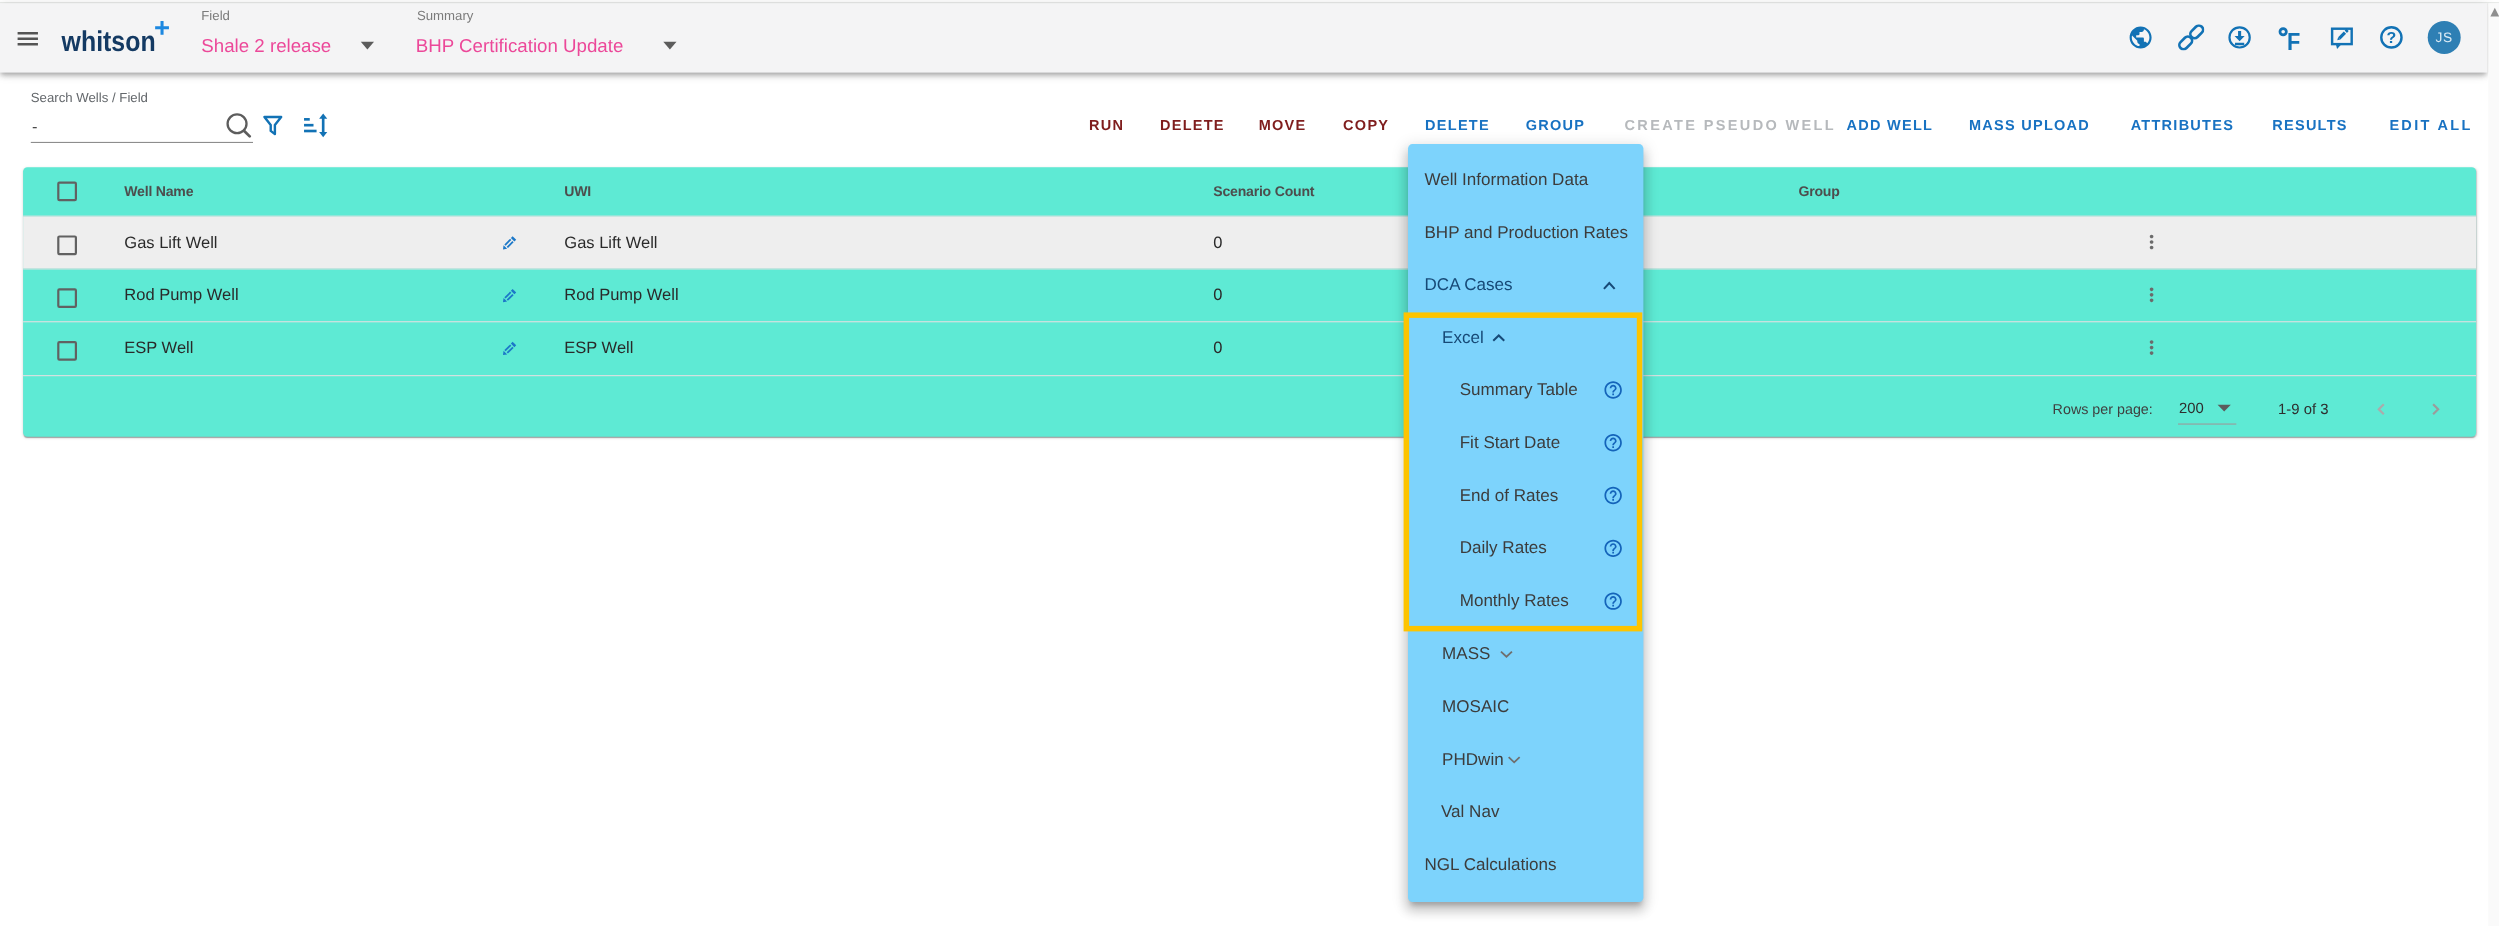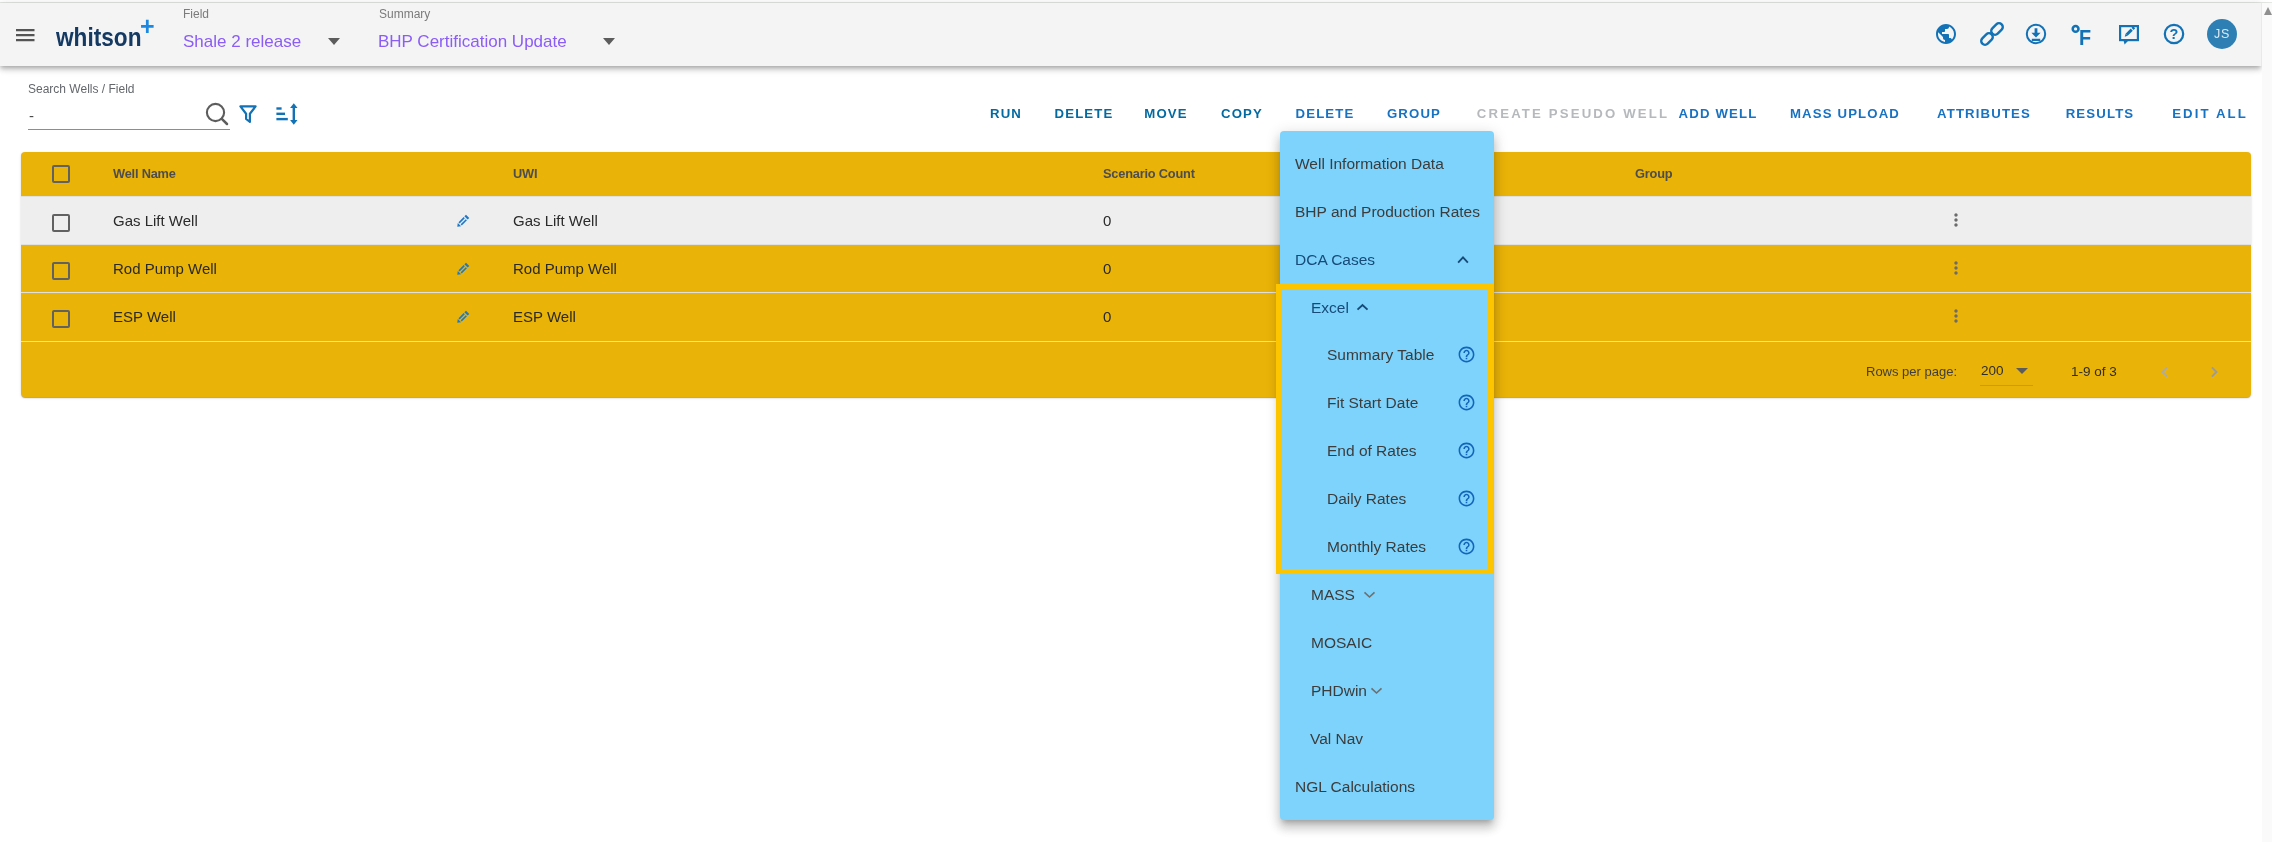--- a/index.html
+++ b/index.html
@@ -5,31 +5,31 @@
   * { margin:0; padding:0; box-sizing:border-box; }
   html,body { width:2272px; height:842px; background:#fff; overflow:hidden;
     font-family:"Liberation Sans", sans-serif; }
   .abs { position:absolute; }
   
   #topbar { position:absolute; left:0; top:3px; width:2261px; height:63px;
     background:#f4f4f5;
     box-shadow:0 2px 4px -1px rgba(0,0,0,.2), 0 4px 5px 0 rgba(0,0,0,.14), 0 1px 10px 0 rgba(0,0,0,.12); }
   #topline { position:absolute; left:0; top:2px; width:2272px; height:1px; background:#e4e6e4; }
   .navlabel { position:absolute; font-size:12px; color:#7b7b7b;text-align:right; }
-  .navvalue { position:absolute; font-size:17px; color:#8b5cf6; }
+  .navvalue { position:absolute; font-size:17px; color:#ec4899; }
   .seltri { position:absolute; width:0; height:0; border-left:6.5px solid transparent;
     border-right:6.5px solid transparent; border-top:7px solid #5c5c5c; }
   
   .btn { position:absolute; top:106px; font-size:13.2px; font-weight:700; letter-spacing:1.15px;
     white-space:nowrap; transform:translateX(-50%); }
-  .btn.gray { color:#0369a1; }
+  .btn.gray { color:#7f1d1d; }
   .btn.blue { color:#1872c2; }
   
   #card { position:absolute; left:21px; top:152px; width:2230px; height:245px;
-    background:#eab308; border-radius:4px;
+    background:#5eead4; border-radius:4px;
     box-shadow:0 2px 1px -1px rgba(0,0,0,.2), 0 1px 1px 0 rgba(0,0,0,.14), 0 1px 3px 0 rgba(0,0,0,.12); }
   .cbx { position:absolute; width:18px; height:18px; border:2px solid #616161; border-radius:2px; }
   .hdr { position:absolute; font-size:12.8px; font-weight:700; color:#4d4d4d; letter-spacing:-0.2px; }
   .cell { position:absolute; font-size:15px; color:#2a2a2a; }
   .rowline { position:absolute; left:0; width:2230px; height:1px; background:#e0e0e0; }
   
   #menu { position:absolute; left:1280px; top:131px; width:214px; height:689px;
     background:#7dd3fc; border-radius:4px; z-index:10;
     box-shadow:0 5px 5px -3px rgba(0,0,0,.2), 0 8px 10px 1px rgba(0,0,0,.14), 0 3px 14px 2px rgba(0,0,0,.12); }
   .mi { position:absolute; font-size:15.5px; color:#3c3c3c; white-space:nowrap; }

